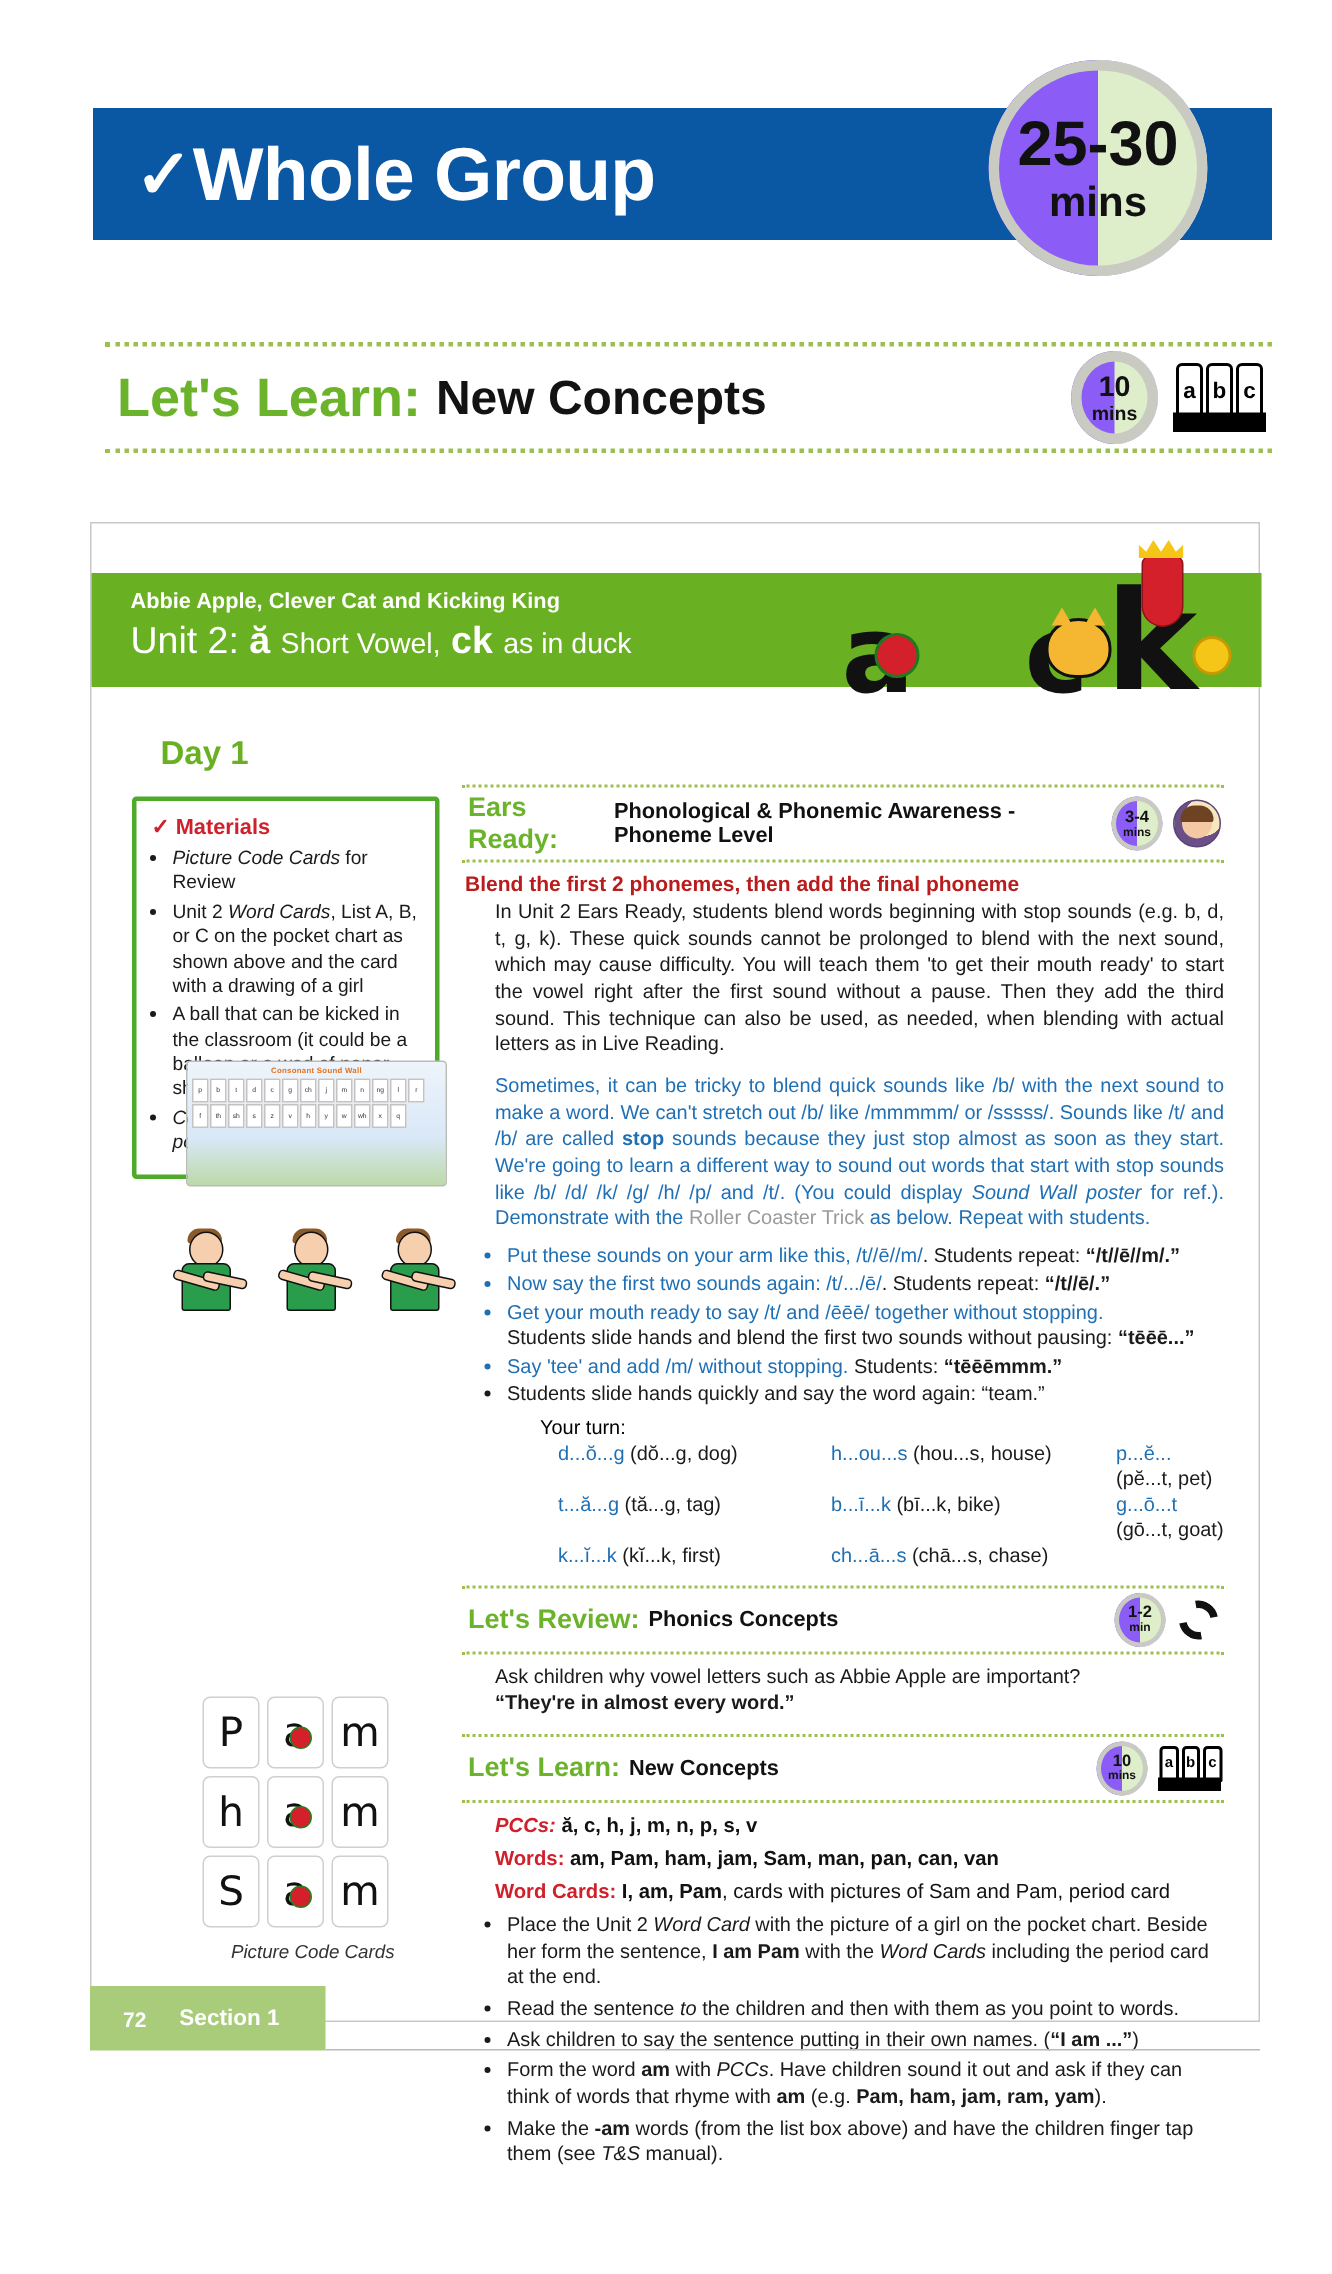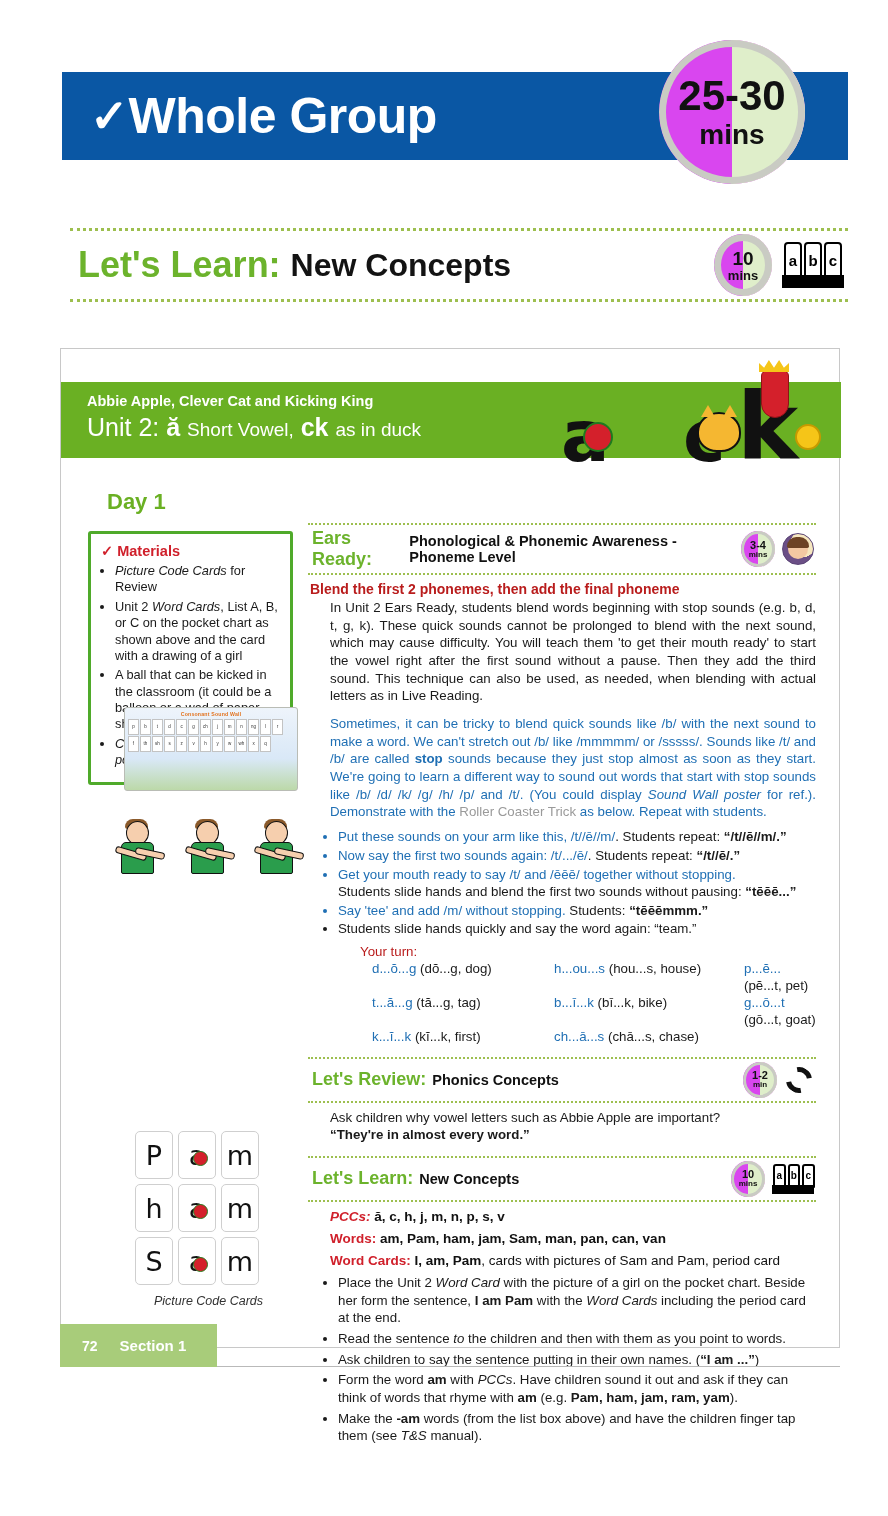--- a/index.html
+++ b/index.html
@@ -36,21 +36,21 @@
     color: #ffffff;
     font-size: 50px;
     font-weight: bold;
     letter-spacing: -0.5px;
   }
 
   
   .timer-oval {
     position: absolute;
     border-radius: 50%;
-    background: #d946ef;
+    background: #8b5cf6;
     box-sizing: border-box;
     overflow: hidden;
   }
   .timer-oval .fill {
     position: absolute;
     right: 0; top: 0; bottom: 0;
     width: 50%;
     background: #dfeeca;
   }
   .timer-oval .ring {
@@ -508,21 +508,21 @@
     line-height: 1.3;
     color: #1f6fb4;
   }
   ul.blue-bullets li { margin-bottom: 1.5px; }
   ul.blue-bullets .blk { color: #1a1a1a; }
   ul.blue-bullets .blkb { color: #1a1a1a; font-weight: bold; }
   ul.blue-bullets li.plain { color: #1a1a1a; }
 
   .your-turn {
     margin: 6px 0 0 52px;
-    color: #b91c1c;
+    color: #000000;
     font-size: 13.3px;
   }
   .wordgrid {
     margin: 1px 0 0 64px;
     display: grid;
     grid-template-columns: 182px 190px auto;
     font-size: 13.3px;
     line-height: 1.28;
     color: #1f6fb4;
   }

